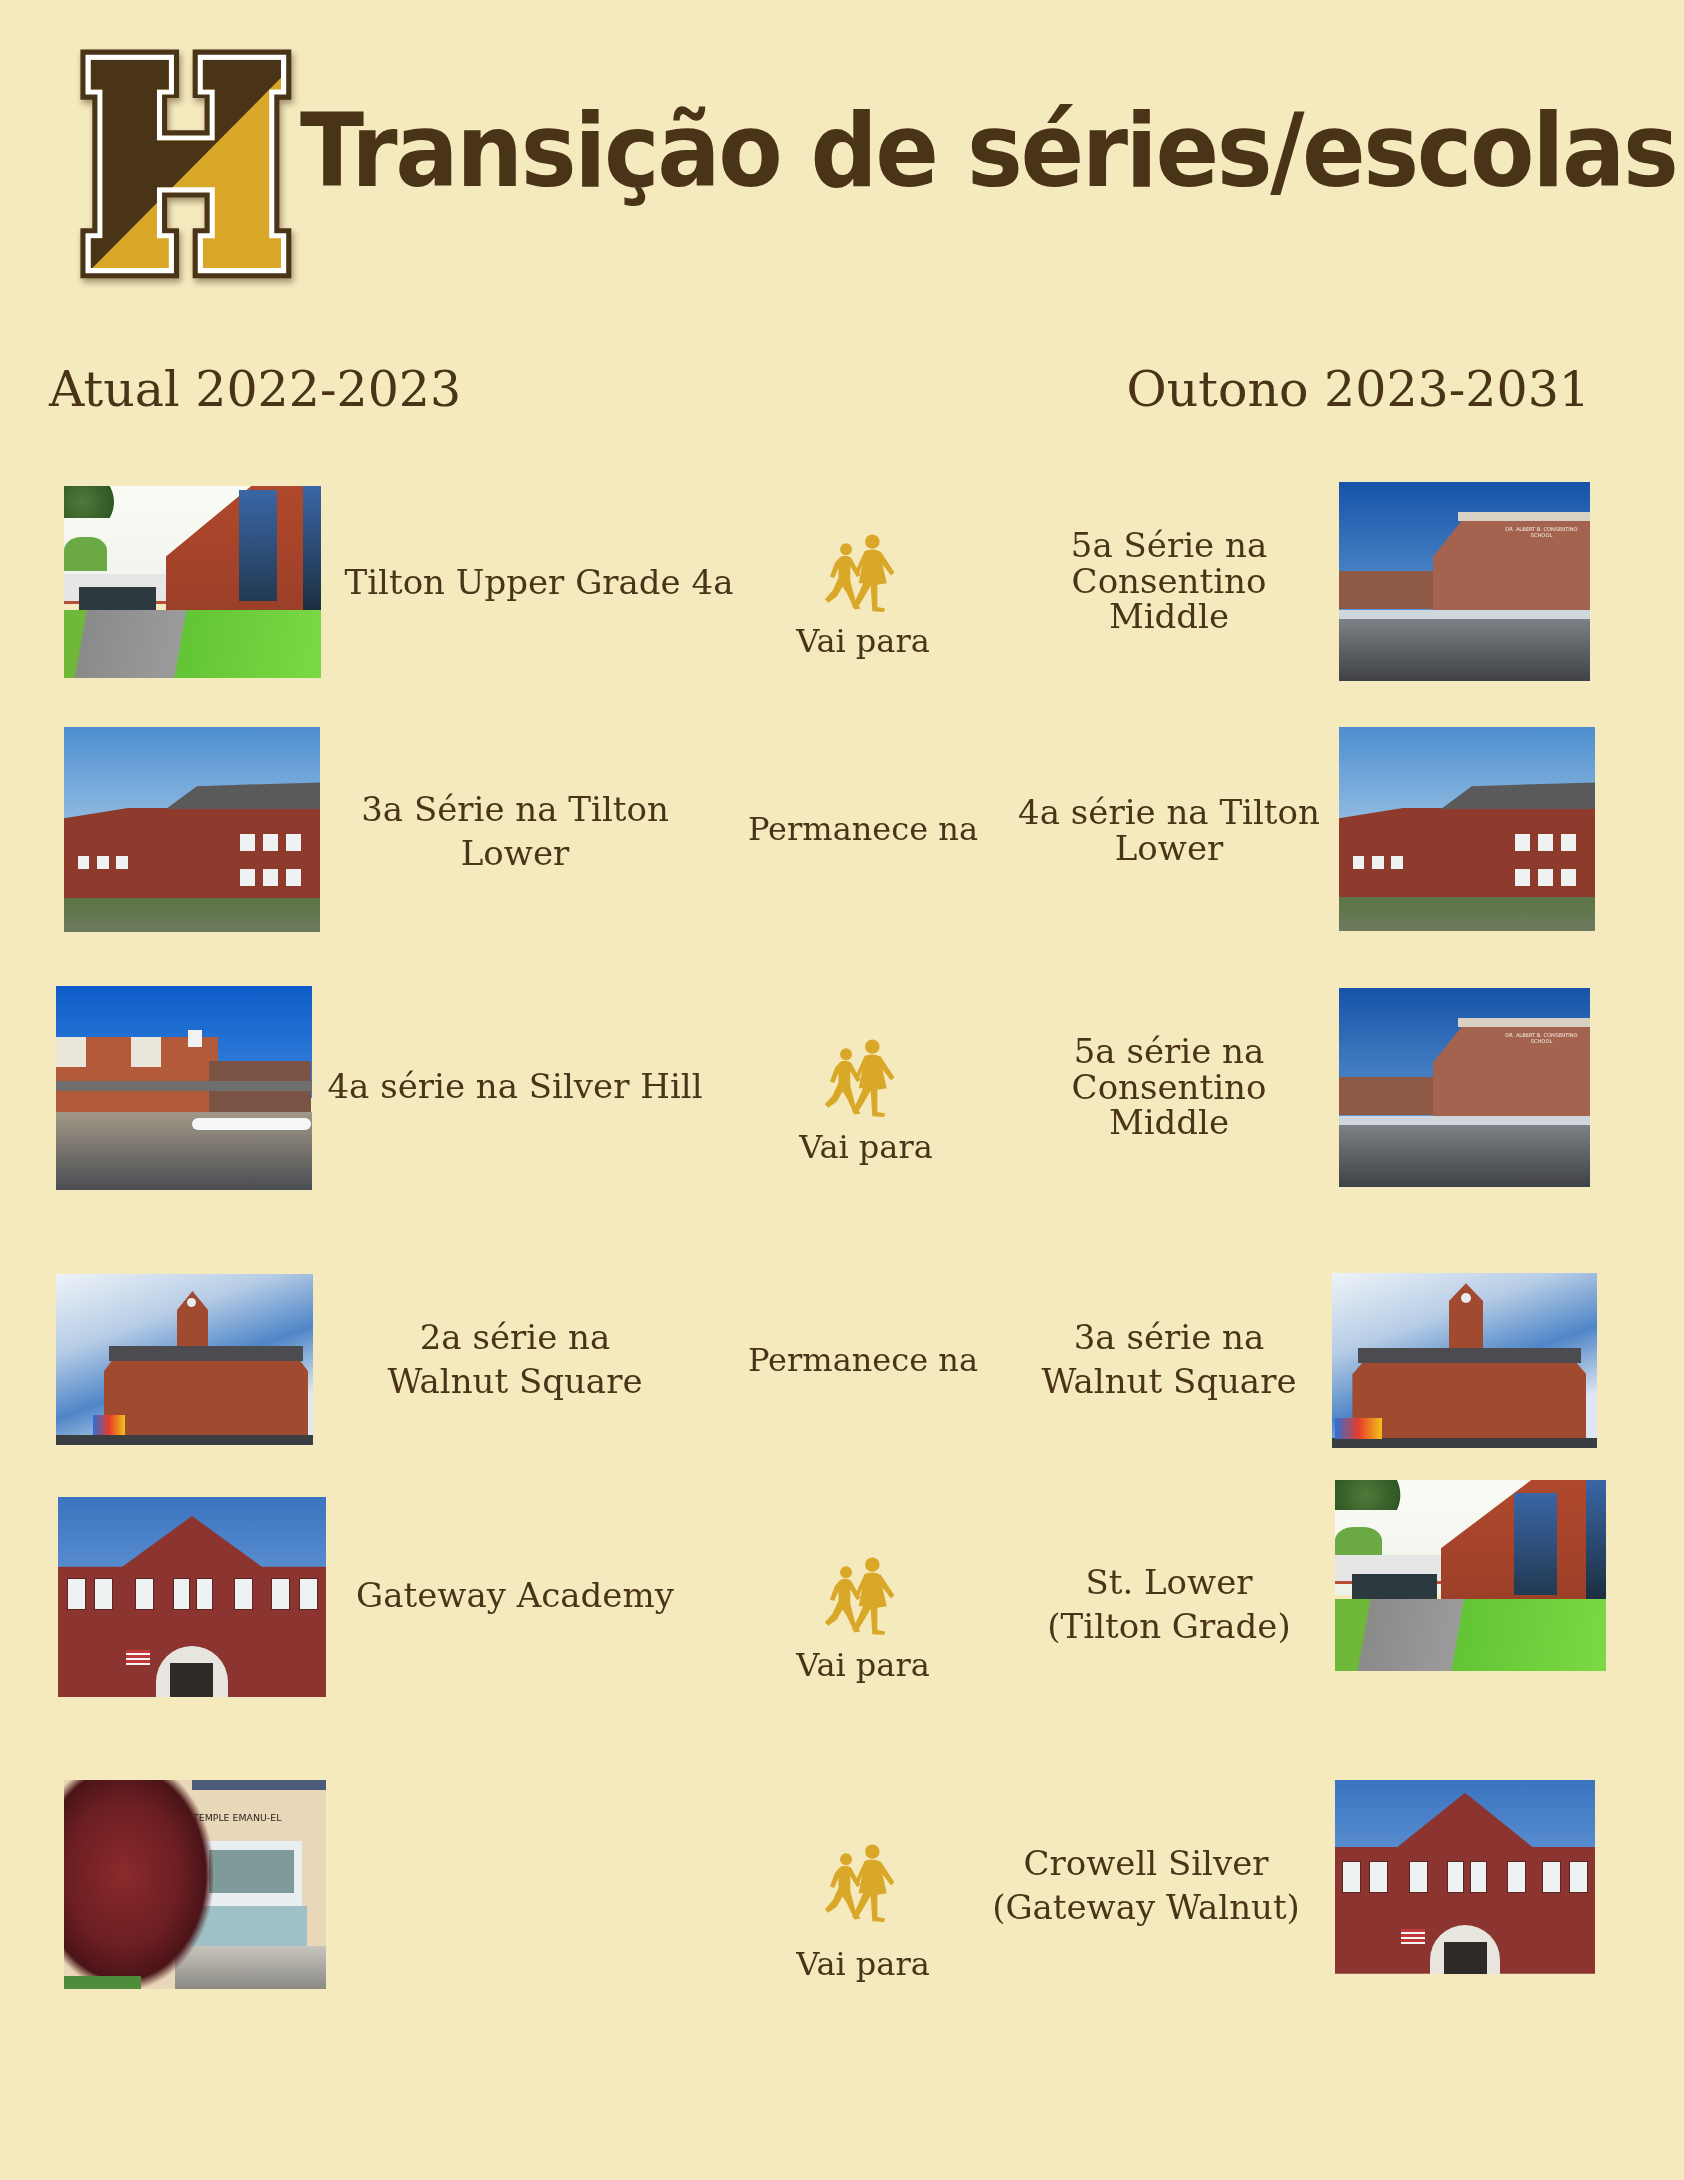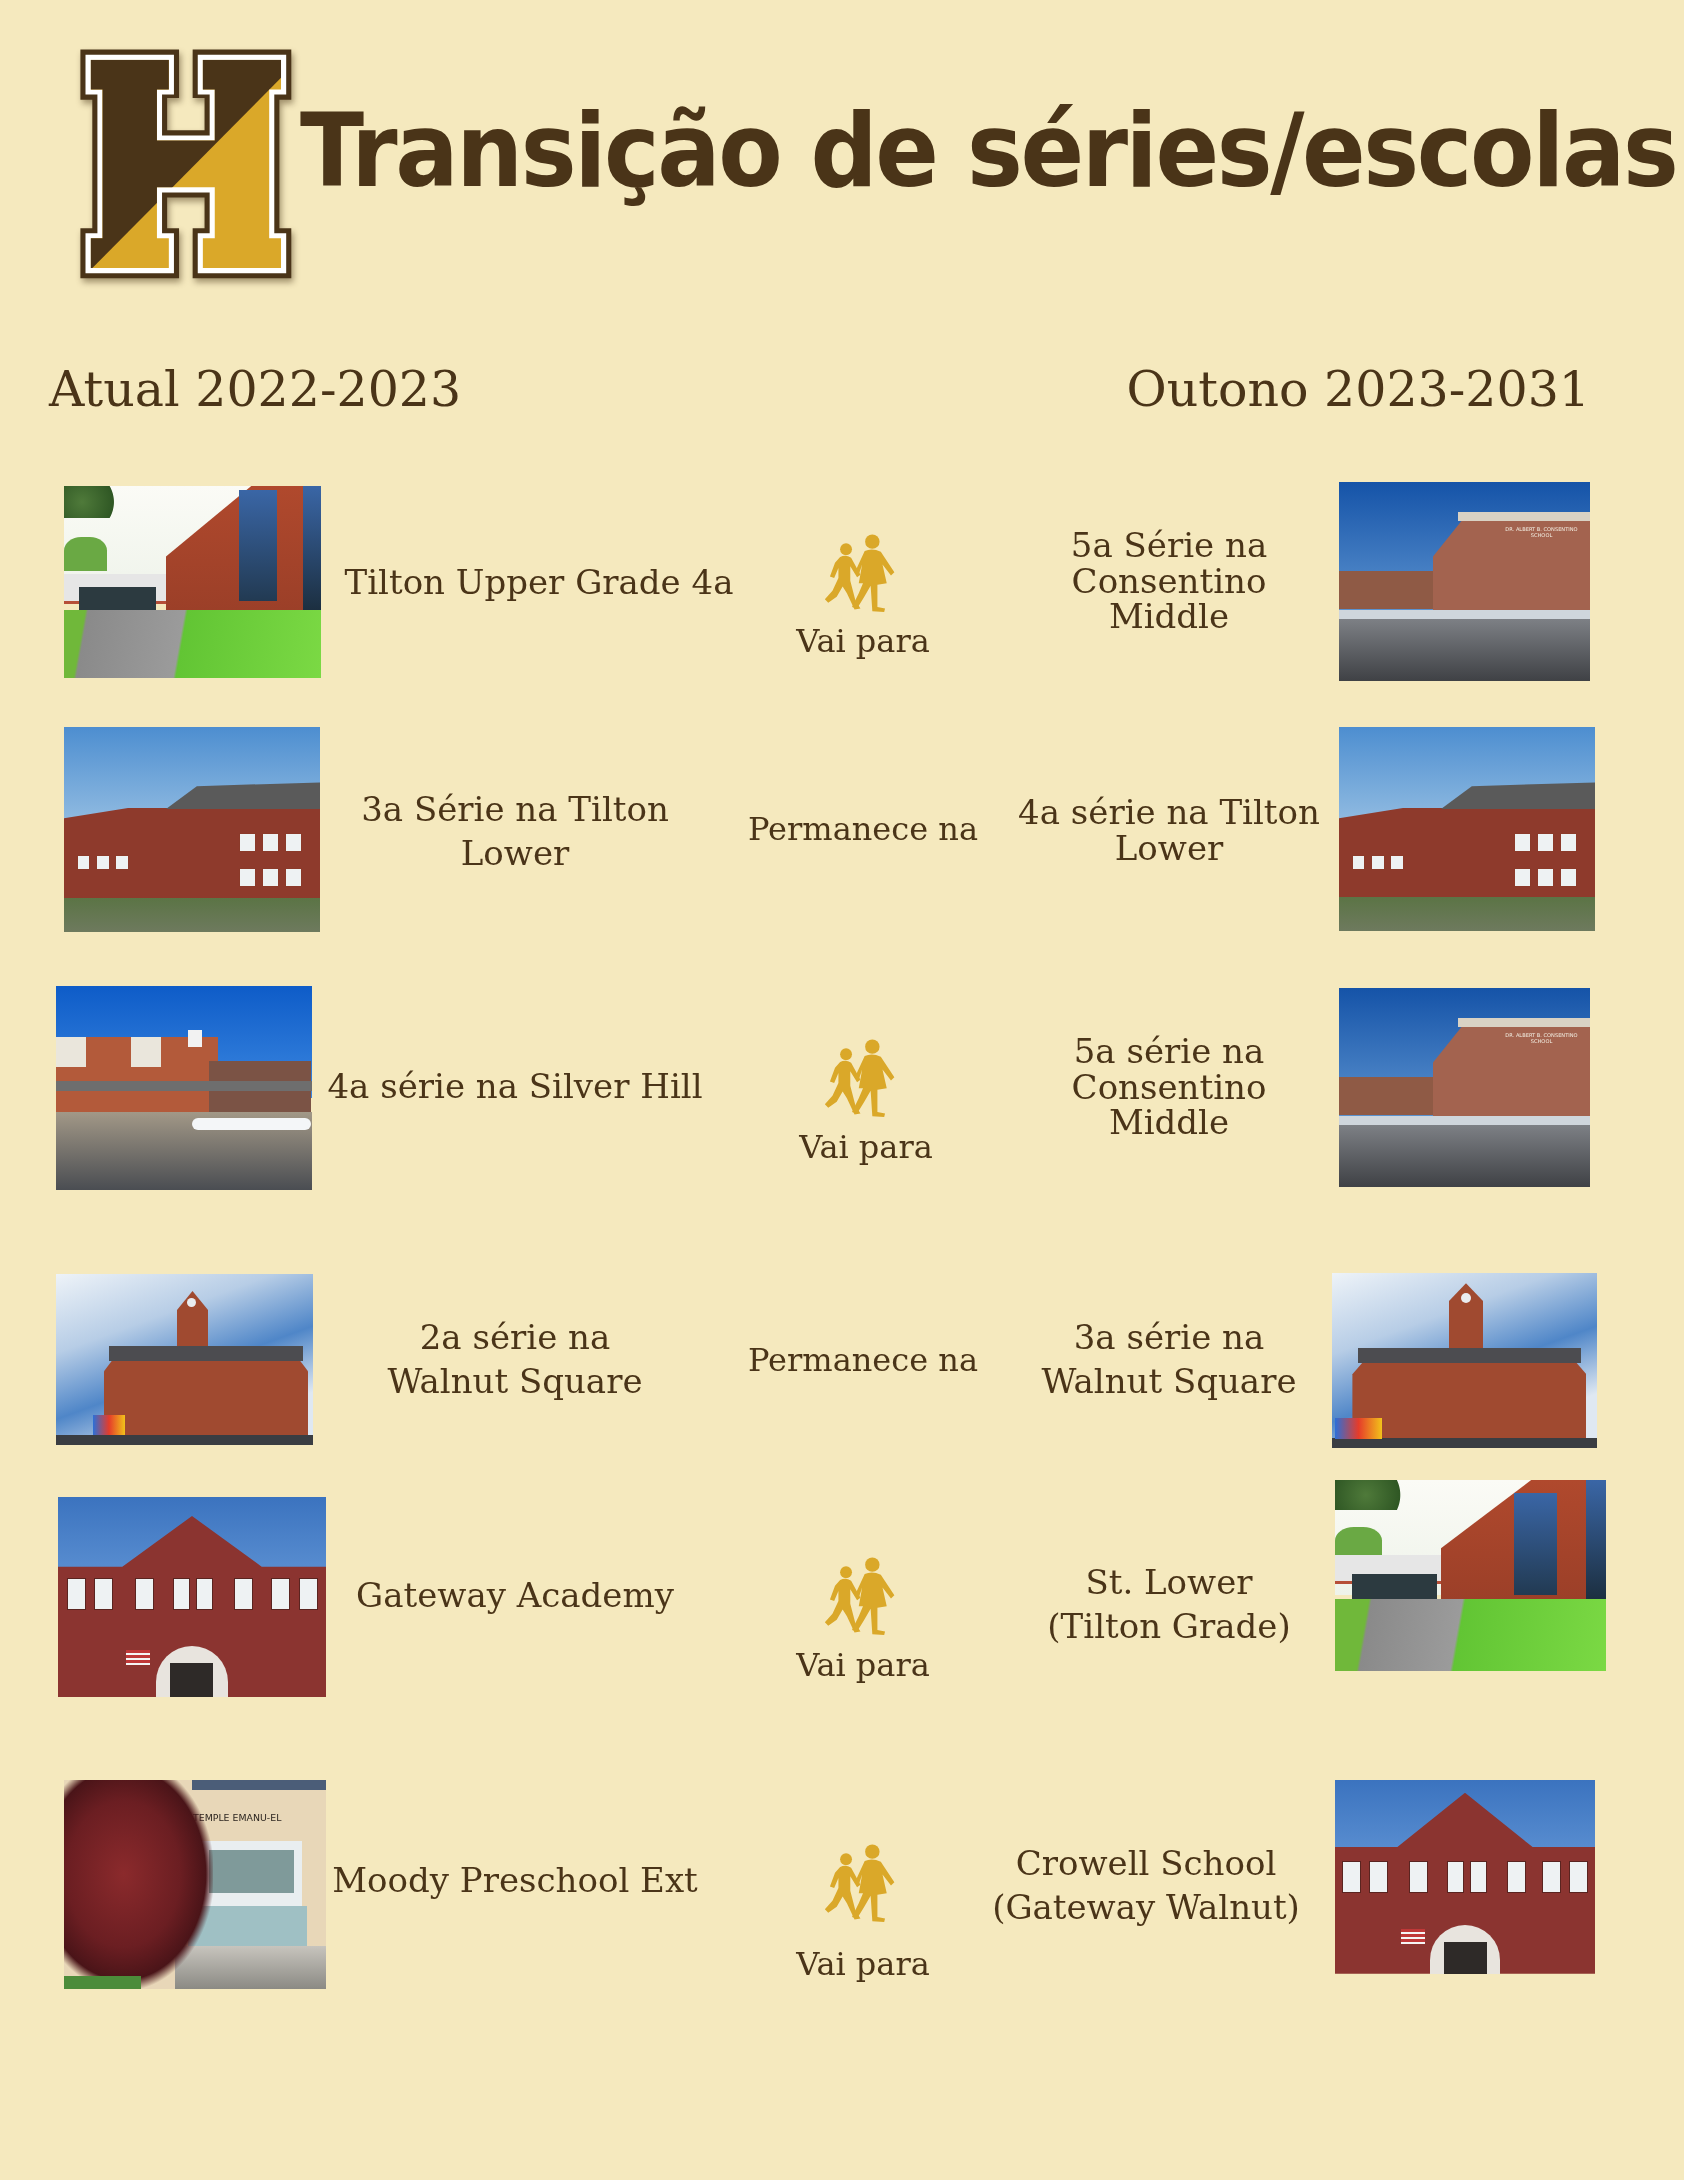--- a/index.html
+++ b/index.html
@@ -289,28 +289,27 @@
   <div class="bld" style="left:128px;top:0;width:134px;height:10.2px;background:#4b5d78;"></div>
   <div class="bld" style="left:129px;top:32px;font-size:9.4px;color:#2d2620;font-family:'DejaVu Sans',sans-serif;white-space:nowrap;">TEMPLE EMANU-EL</div>
   <div class="bld" style="left:136px;top:61px;width:102px;height:102px;background:#e9eef0;"></div>
   <div class="bld" style="left:145px;top:70px;width:85px;height:43px;background:#7f9a9a;"></div>
   <div class="bld" style="left:124px;top:126px;width:119px;height:41px;background:#9fc0c4;"></div>
   <div class="bld" style="left:111px;top:166px;width:151px;height:43px;background:linear-gradient(#c7c4bd,#8b8a84);"></div>
   <div class="bld" style="left:0;top:0;width:149px;height:209px;background:radial-gradient(ellipse at 40% 45%,#8b2a2c 0%,#6b1e22 45%,#4a1418 65%,transparent 72%);"></div>
   <div class="bld" style="left:0;top:196px;width:77px;height:12.8px;background:#4c8c3a;"></div>
 </div>
 <div class="label" style="left:515px;top:1885px;">
-  <div style="margin-bottom:10.2px;">Moody Preschool Ext</div>
 </div>
 <svg class="kids" style="left:863px;top:1844px;" viewBox="0 0 110 92" width="94" height="78">
     <use href="#kids-sym"></use>
   </svg>
 <div class="mid-text" style="left:863px;top:1948px;">Vai para</div>
 <div class="label" style="left:1146px;top:1885px;">
-  <div>Crowell School</div>
+  <div>Crowell Silver</div>
   <div>(Gateway Walnut)</div>
 </div>
 <div class="photo" style="left:1335px;top:1780px;width:260px;height:194px;">
   <div class="sky" style="height:45%;background:linear-gradient(#3b73bf,#5f93d4);"></div>
   <div class="bld" style="left:0;top:12.8px;width:260px;height:181px;background:#8b3430;clip-path:polygon(0 30%,24% 30%,50% 0,76% 30%,100% 30%,100% 100%,0 100%);"></div>
   <div class="win" style="left:6.8px;top:81px;width:19px;height:32px;border-color:#5a2420;"></div>
   <div class="win" style="left:34px;top:81px;width:19px;height:32px;border-color:#5a2420;"></div>
   <div class="win" style="left:74px;top:81px;width:19px;height:32px;border-color:#5a2420;"></div>
   <div class="win" style="left:112px;top:81px;width:17px;height:32px;border-color:#5a2420;"></div>
   <div class="win" style="left:135px;top:81px;width:17px;height:32px;border-color:#5a2420;"></div>

